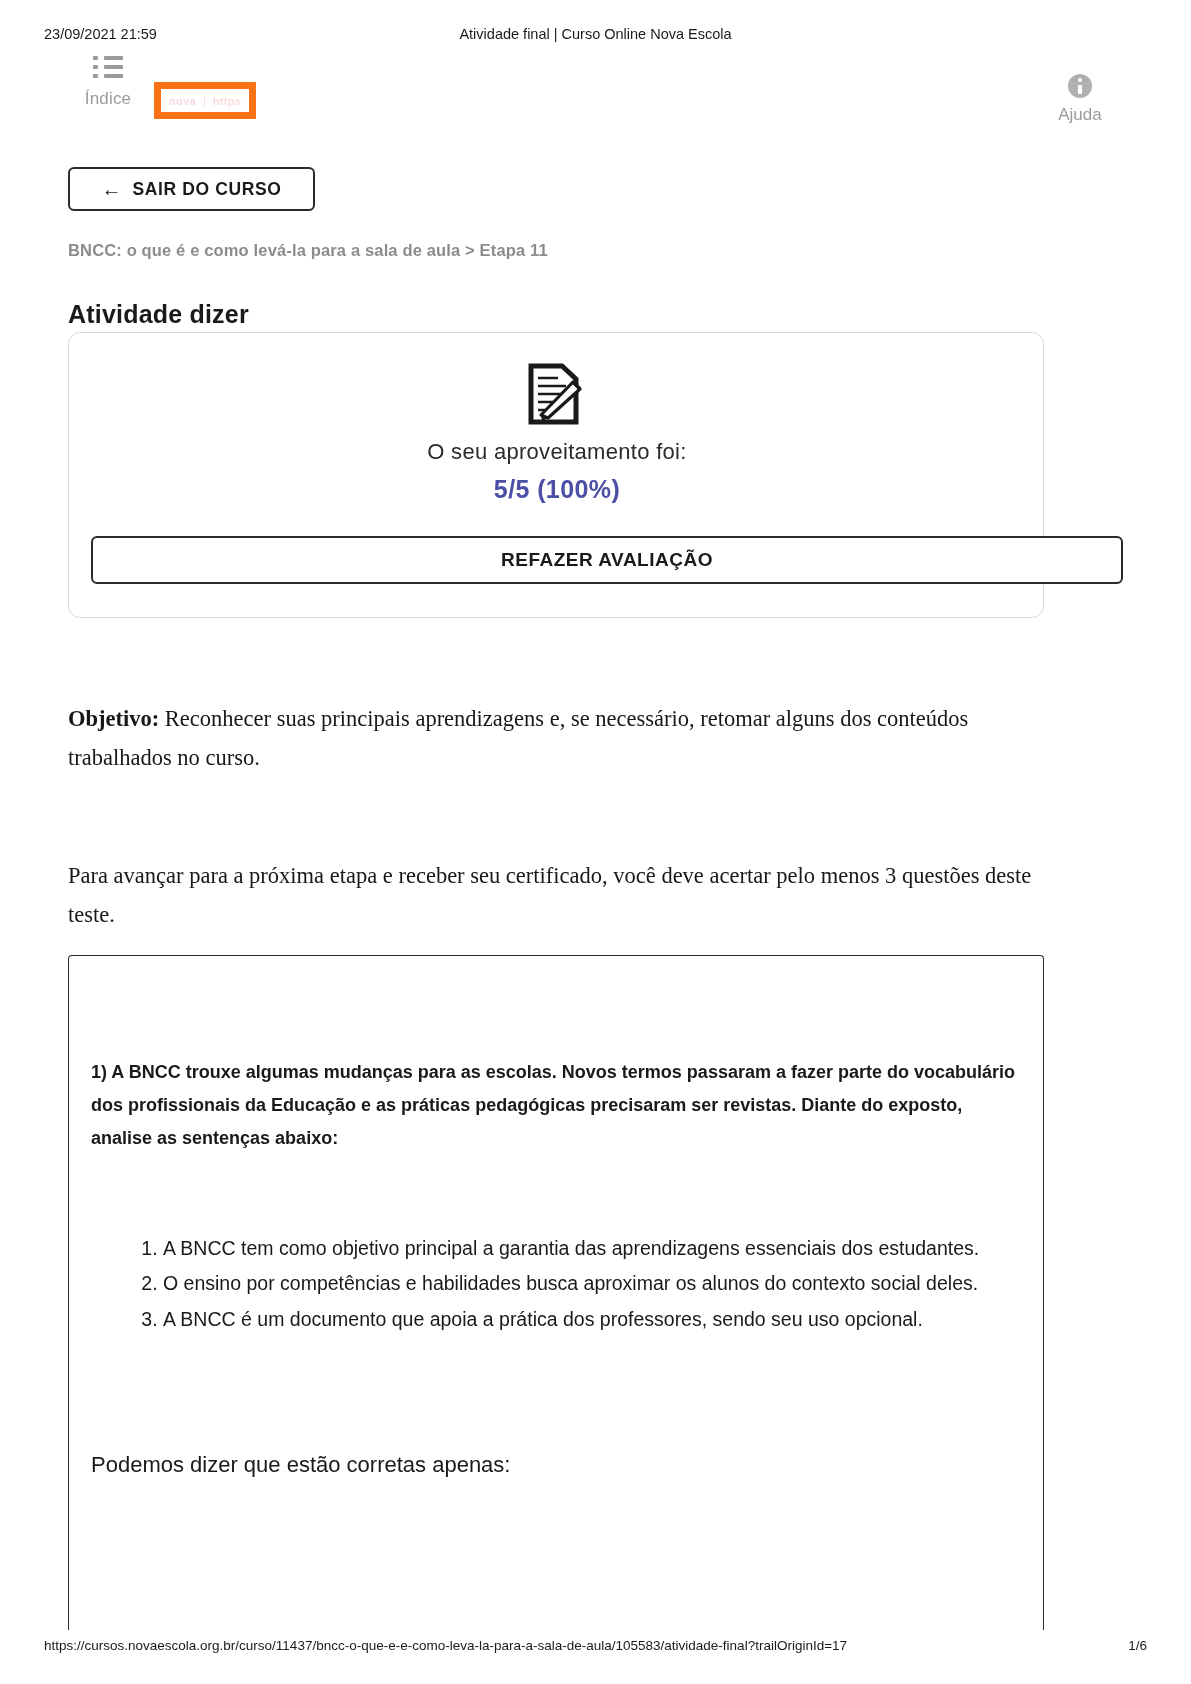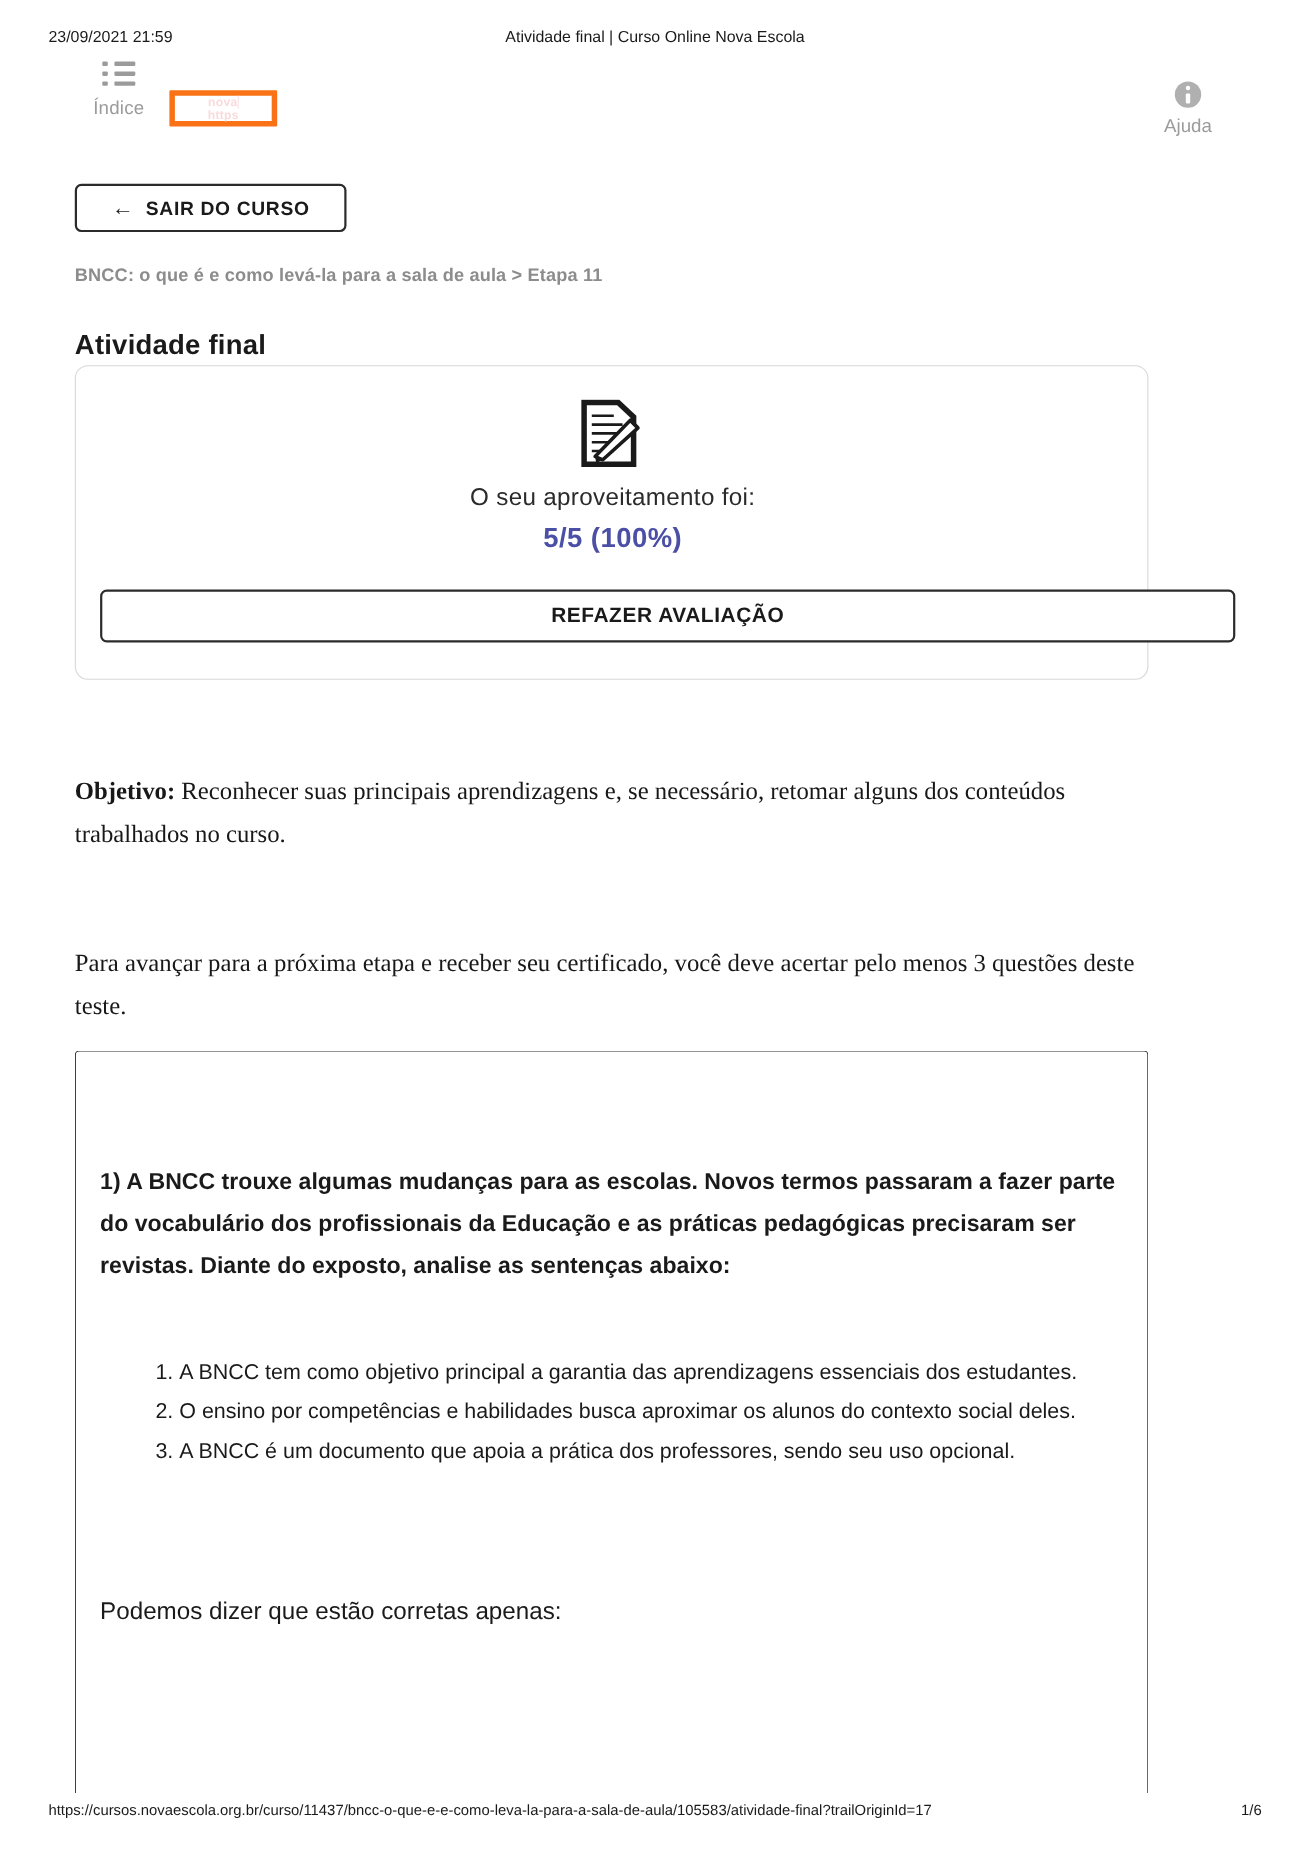--- a/index.html
+++ b/index.html
@@ -100,25 +100,24 @@
     color: #9b9b9b;
     font-family: "Liberation Sans", sans-serif;
     letter-spacing: 0.2px;
   }
   .brand-logo {
     position: absolute;
     left: 86px;
     top: 26px;
     width: 88px;
     height: 23px;
-    border: 5px solid #f97316;
+    border: 7px solid #f97316;
     display: flex;
     align-items: center;
     border-radius: 1px;
-    flex-direction: column;
   }
   .brand-logo .bl-part {
     flex: 1 1 auto;
     text-align: center;
     font-size: 11px;
     font-weight: bold;
     color: #fadadd;
     letter-spacing: 0.3px;
     font-family: "Liberation Sans", sans-serif;
   }
@@ -320,21 +319,21 @@
     border-top-right-radius: 4px;
     border-bottom: none;
     background: #ffffff;
     box-sizing: border-box;
   }
   .question-stem {
     position: absolute;
     top: 100px;
     left: 22px;
     width: 930px;
-    font-size: 21px;
+    font-size: 18px;
     font-weight: bold;
     line-height: 1.82;
     color: #1a1a1a;
     font-family: "Liberation Sans", sans-serif;
   }
   .question-list {
     position: absolute;
     top: 275px;
     left: 52px;
     width: 905px;
@@ -417,21 +416,21 @@
 
   </div>
 
   <div class="exit-btn">
     <span class="arrow">←</span>
     <span class="txt">SAIR DO CURSO</span>
   </div>
 
   <div class="breadcrumb">BNCC: o que é e como levá-la para a sala de aula &gt; Etapa 11</div>
 
-  <h1 class="page-title">Atividade final</h1>
+  <h1 class="page-title">Atividade dizer</h1>
 
   <div class="result-card">
 
     <svg class="result-icon" viewBox="0 0 56 62" aria-hidden="true">
       <path d="M3 3 H34 L48 16 V59 H3 Z" fill="#ffffff" stroke="#1a1a1a" stroke-width="5"></path>
       <path d="M10 15 H30 M10 23 H38 M10 31 H38 M10 39 H38 M10 47 H30" stroke="#1a1a1a" stroke-width="2.4" fill="none"></path>
       <path d="M13 52 L45 19 L52 26 L20 55 Z" fill="#ffffff" stroke="#1a1a1a" stroke-width="3.2" stroke-linejoin="round"></path>
       <path d="M45 19 L52 26" stroke="#1a1a1a" stroke-width="3.2"></path>
       <path d="M13 52 L20 55 L14 58 Z" fill="#1a1a1a"></path>
     </svg>

